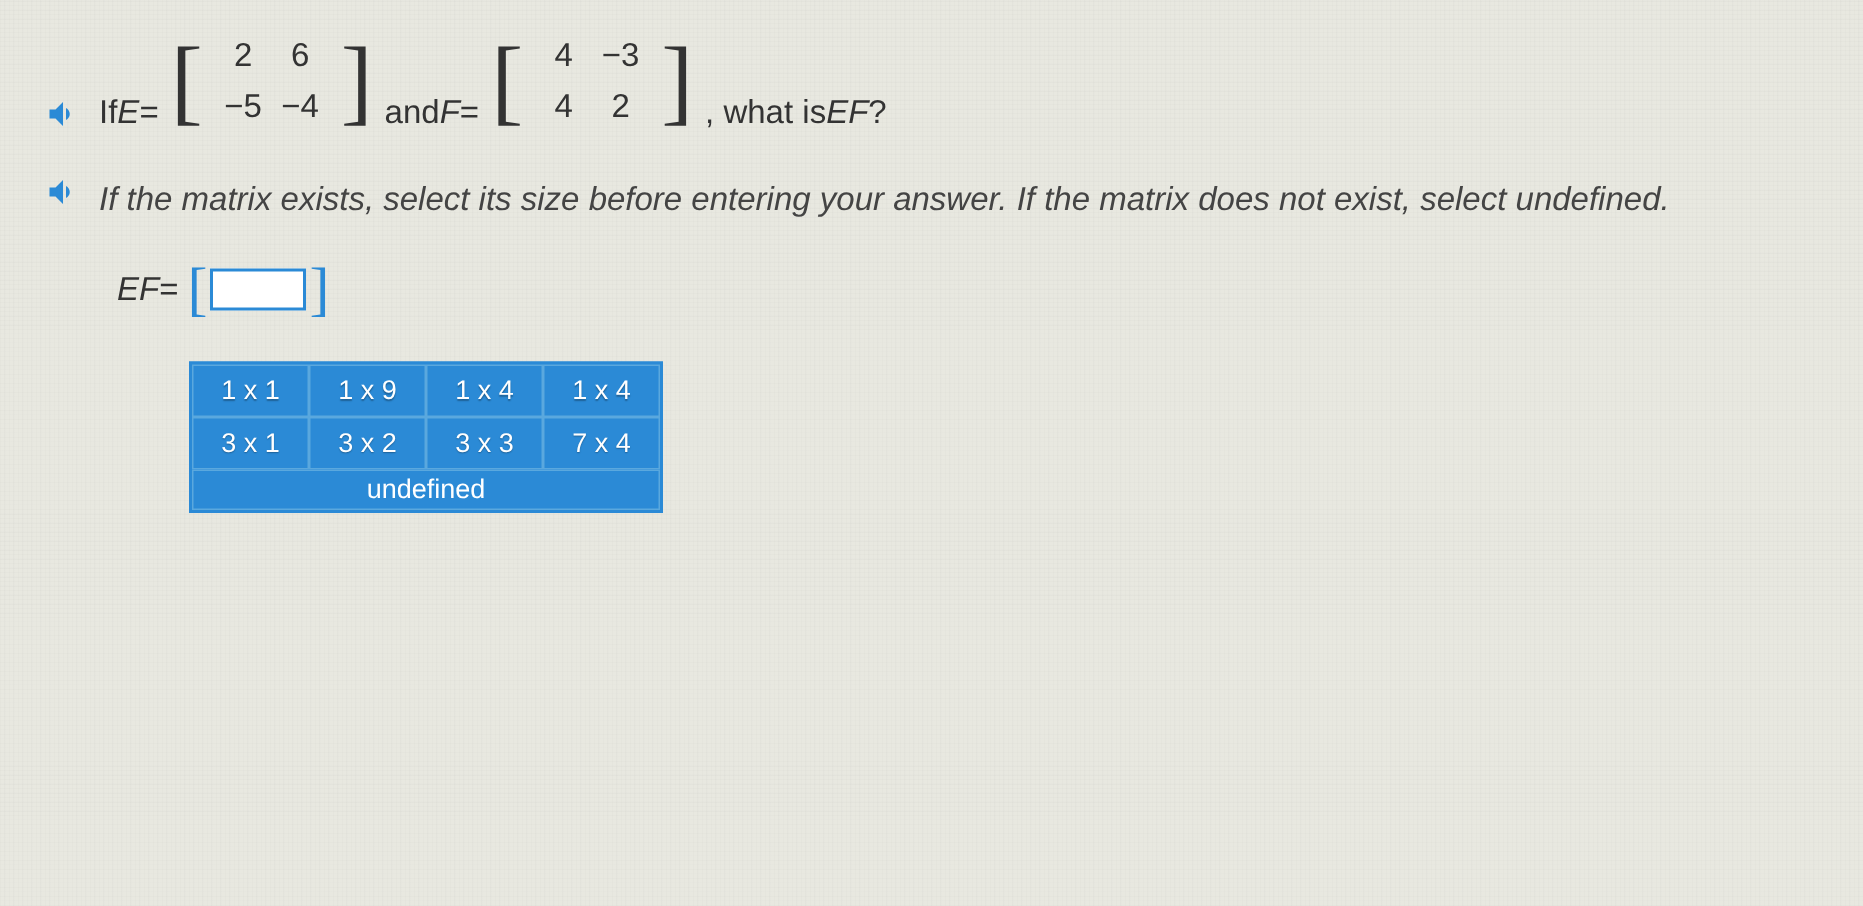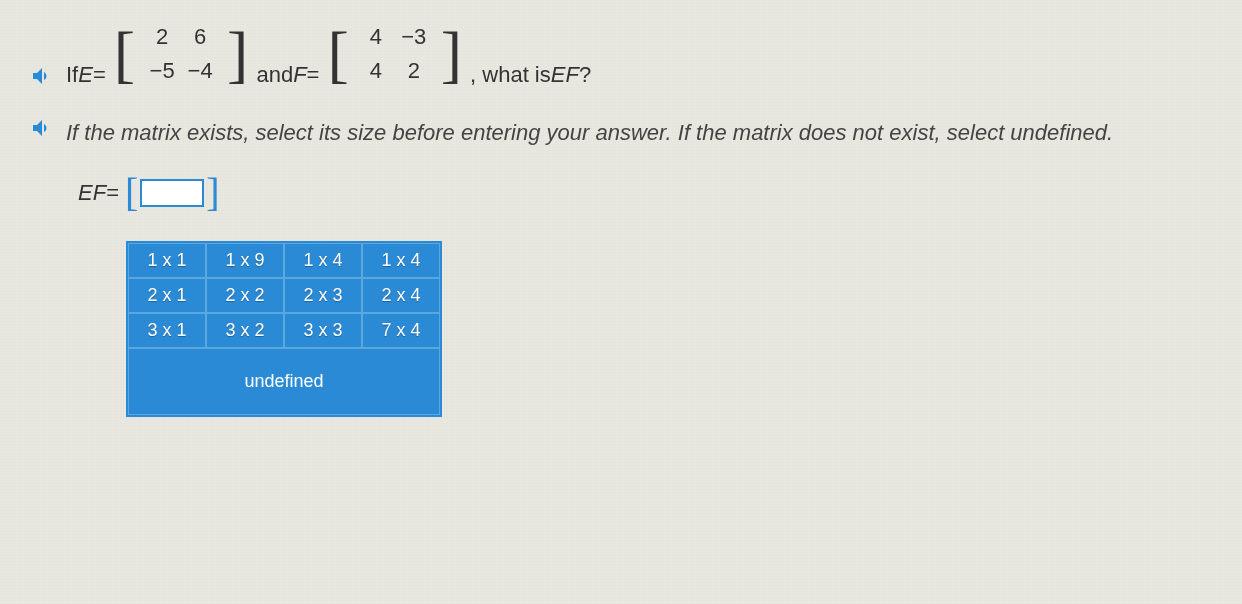--- a/index.html
+++ b/index.html
@@ -119,21 +119,21 @@
       border: 1px solid #5aa8de;
       min-width: 78px;
       text-align: center;
       cursor: pointer;
       text-shadow: 0 1px 1px rgba(0,0,0,0.3);
     }
     .size-cell-full {
       background: #2b8ad6;
       color: #fff;
       font-size: 18px;
-      padding: 22px 14px;
+      padding: 2px 14px;
       border: 1px solid #5aa8de;
       text-align: center;
       cursor: pointer;
       width: 100%;
     }
   </style>
 </head>
 <body>
 
 
@@ -199,26 +199,20 @@
 </div>
 
 <div class="size-grid">
   <div class="size-row">
     <div class="size-cell">1 x 1</div>
     <div class="size-cell">1 x 9</div>
     <div class="size-cell">1 x 4</div>
     <div class="size-cell">1 x 4</div>
   </div>
   <div class="size-row">
-    <div class="size-cell">2 x 1</div>
-    <div class="size-cell">2 x 2</div>
-    <div class="size-cell">2 x 3</div>
-    <div class="size-cell">2 x 4</div>
-  </div>
-  <div class="size-row">
     <div class="size-cell">3 x 1</div>
     <div class="size-cell">3 x 2</div>
     <div class="size-cell">3 x 3</div>
     <div class="size-cell">7 x 4</div>
   </div>
   <div class="size-row">
     <div class="size-cell-full">undefined</div>
   </div>
 </div>
 

